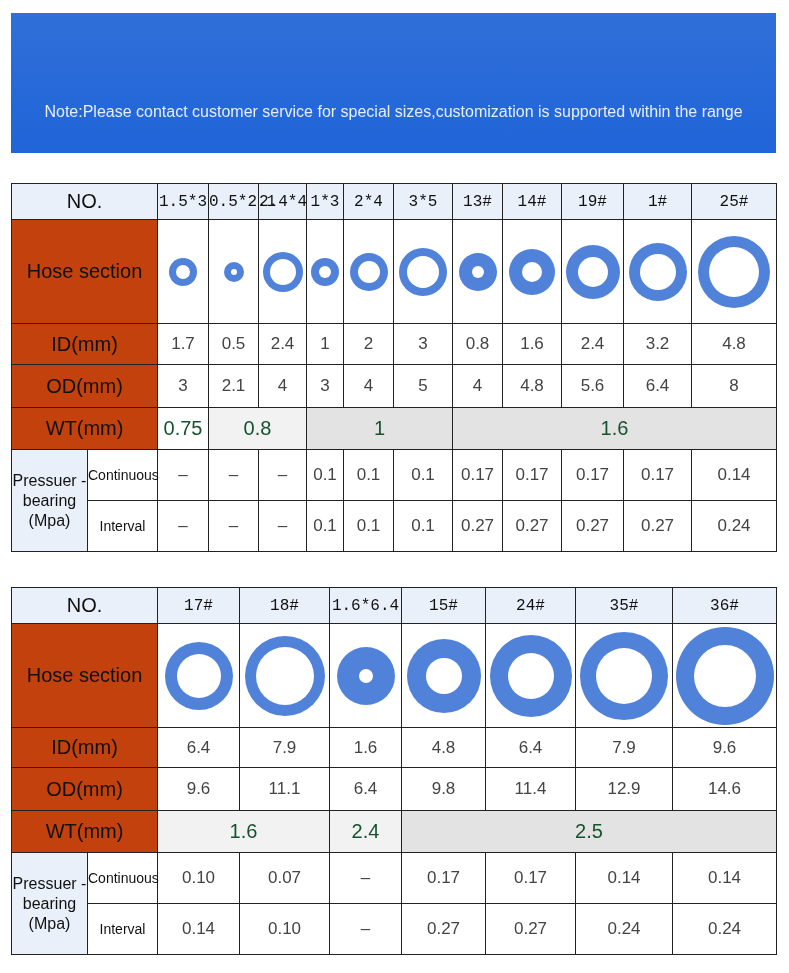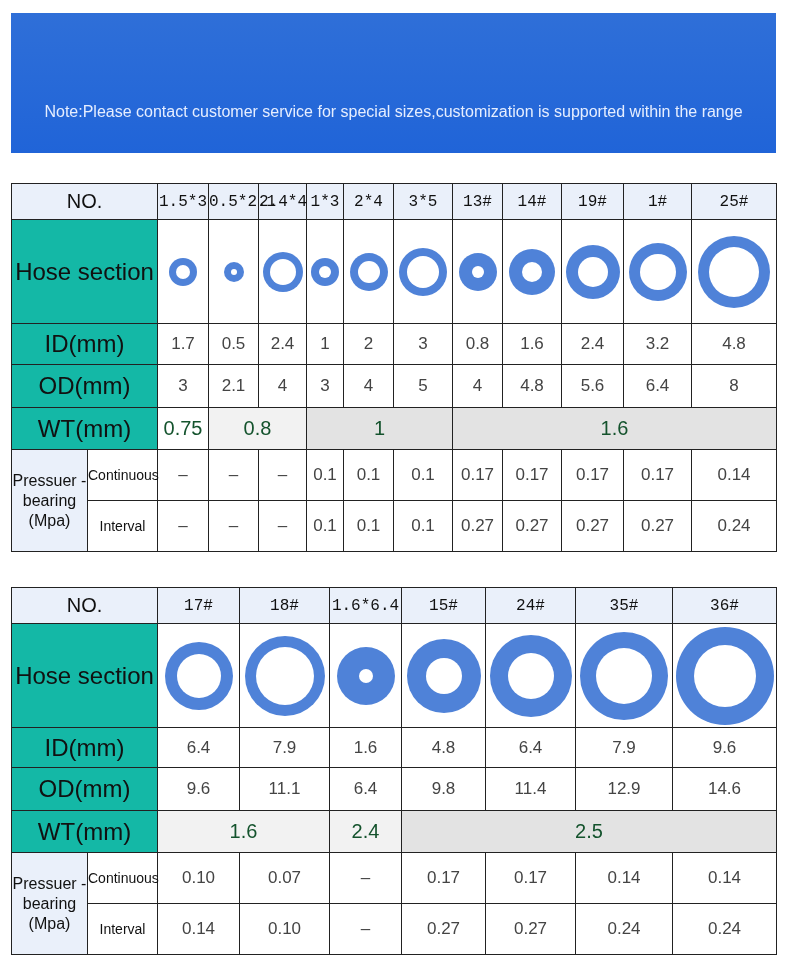--- a/index.html
+++ b/index.html
@@ -4,21 +4,21 @@
 <style>
   html, body { margin:0; padding:0; background:#ffffff; }
   body { width:789px; height:973px; position:relative; overflow:hidden; font-family:"Liberation Sans", "DejaVu Sans", sans-serif; color:#111; }
   .banner { position:absolute; left:11px; top:13px; width:765px; height:140px; background:linear-gradient(180deg,#2f6fd8 0%,#2064d8 100%); color:#fff; text-align:center; }
   .banner .title { position:absolute; left:0; right:0; top:28px; font-size:50px; font-weight:normal; letter-spacing:-0.5px; }
   .banner .note { position:absolute; left:0; right:0; top:90px; font-size:16px; color:#e6eeff;text-align:center; }
   table.spec { position:absolute; left:11px; border-collapse:collapse; table-layout:fixed; background:#fff; }
   table.spec td { border:1.3px solid #222; text-align:center; vertical-align:middle; padding:0; font-size:17px; color:#444; }
   table.spec td.hdr { background:#eaf0fa; color:#111; font-size:20px; }
   table.spec td.no { background:#eaf0fa; color:#111; font-size:16px;font-family:Liberation Mono, monospace; }
-  table.spec td.lbl { background:#14b8a6; color:#111; font-size:24px; }
+  table.spec td.lbl { background:#c2410c; color:#111; font-size:20px; }
   table.spec td.sublbl { background:#ffffff; color:#111; font-size:14px; }
   table.spec td.plbl { background:#eaf0fa; color:#111; font-size:16px; line-height:20px; }
   table.spec td.wt { font-size:20px; color:#14532d; }
   table.spec td.wt.g1 { background:#f2f2f2; }
   table.spec td.wt.g2 { background:#e3e3e3; }
   table.spec td.wt.w { background:#fff; }
   .ring { display:inline-block; border-radius:50%; background:#4f82d8; position:relative; vertical-align:middle; }
   .ring .hole { position:absolute; border-radius:50%; background:#fff; }
 </style>
 </head>

